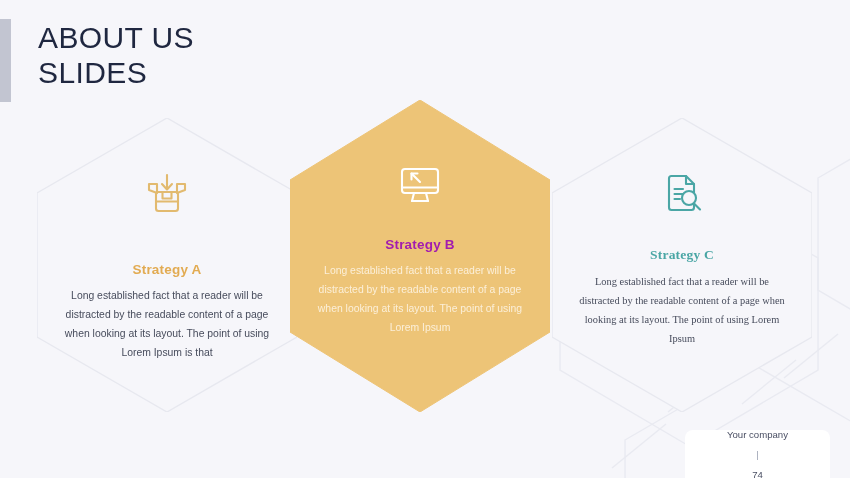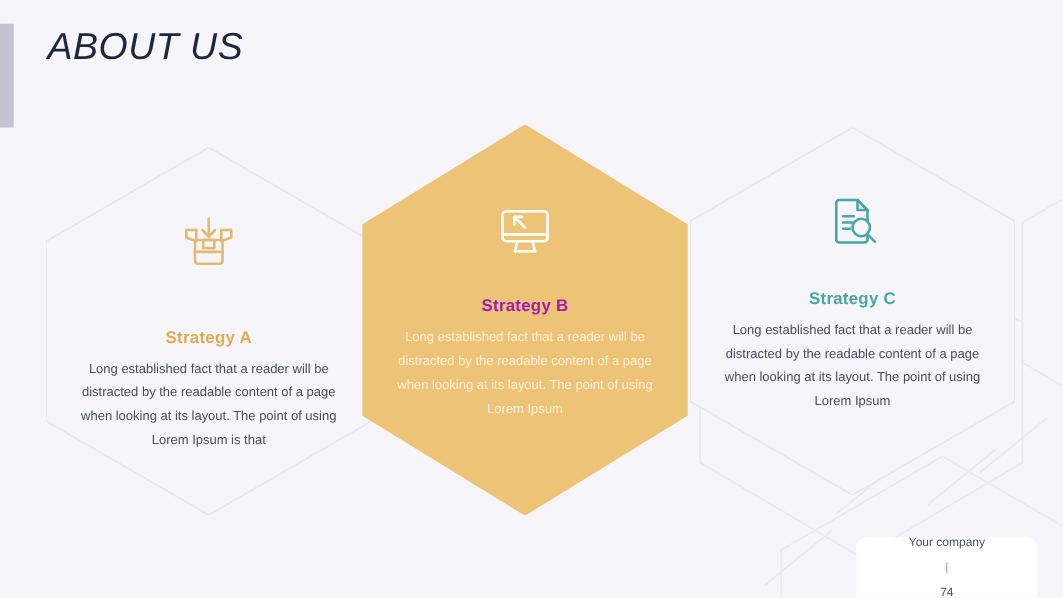--- a/index.html
+++ b/index.html
@@ -36,21 +36,20 @@
     position:absolute;
     left:38px; top:20px;
     line-height:1.18;
   }
   #title-block .tline {
     display:block;
     font-size:30px;
     letter-spacing:0.4px;
     color:#1f2740;
     font-weight:400;
-    font-style:italic;
   }
 
   
   .hex-card {
     position:absolute;
     width:260px; height:294px;
   }
   .hex-svg {
     position:absolute; left:0; top:0;
     width:260px; height:294px;
@@ -87,21 +86,21 @@
   #card-a .hex-title { color:#e2ab52;margin-top:44px; }
 
   
   #card-b { left:290px; top:100px; width:260px; height:312px; }
   #card-b .hex-svg { width:260px; height:312px; }
   #card-b .hex-body { top:60px; }
   #card-b .hex-title { color:#a21caf; }
   #card-b .hex-text { color:#fdf3e1; opacity:.92; }
 
   
-  #card-c { left:552px; top:102px; }
+  #card-c { left:552px; top:118px;font-family:Liberation Serif, serif; }
   #card-c .hex-title { color:#4aa6a5; }
 
   
   #footer-chip {
     position:absolute;
     left:685px; top:430px;
     width:145px; height:48px;
     background:#ffffff;
     border-radius:8px 8px 0 0;
     display:flex;
@@ -136,20 +135,21 @@
       <path d="M 742 404 L 796 360"></path>
       <path d="M 784 378 L 838 334"></path>
       <path d="M 612 468 L 666 424"></path>
     </g>
   </svg>
 
   <div id="accent-bar"></div>
 
   <div id="title-block">
     <span class="tline">ABOUT US</span>
+    <span class="tline">SLIDES</span>
   </div>
 
   <div class="hex-card" id="card-a">
     <svg class="hex-svg" viewBox="0 0 260 294" xmlns="http://www.w3.org/2000/svg">
       <polygon points="130,0 260,75 260,219 130,294 0,219 0,75" fill="#f6f6fa" stroke="#e7e8ef" stroke-width="1.4"></polygon>
     </svg>
     <div class="hex-body">
       <svg class="hex-icon" viewBox="0 0 48 48" fill="none" stroke="#e2ba6f" stroke-width="2.1" stroke-linecap="round" stroke-linejoin="round" xmlns="http://www.w3.org/2000/svg">
         <path d="M24 5 L24 19"></path>
         <path d="M19 14 L24 19.5 L29 14"></path>

